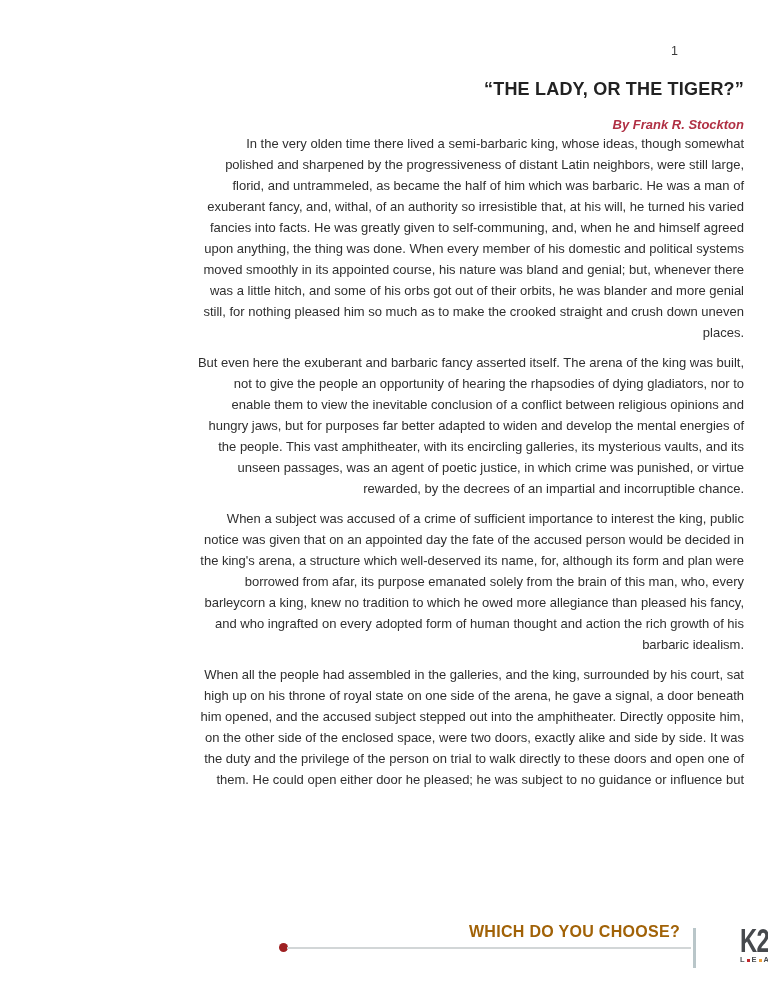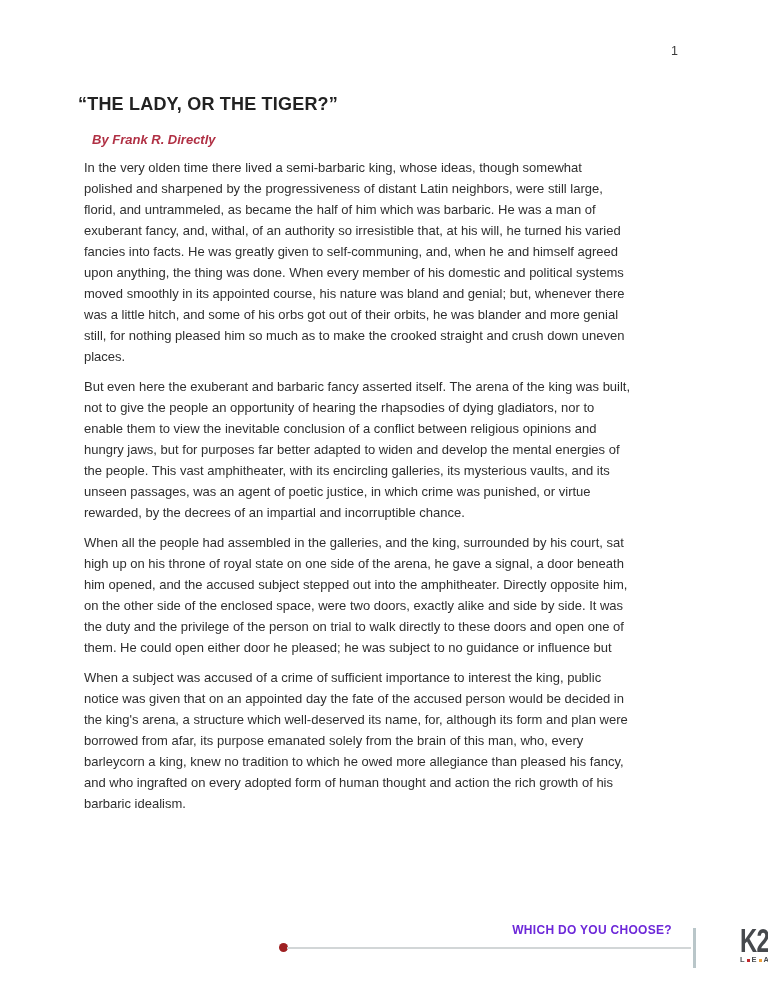--- a/index.html
+++ b/index.html
@@ -14,57 +14,58 @@
   }
   .page-number {
     position: absolute;
     top: 44px;
     right: 90px;
     font-size: 12.5px;
     color: #3a3a3a;
   }
   .content {
     position: absolute;
-    top: 93px;
+    top: 78px;
     left: 84px;
     width: 660px;
+    text-align: right;
   }
   .doc-title {
     font-size: 18px;
     font-weight: bold;
     letter-spacing: 0.2px;
     color: var(--title-ink, #222222);
     margin-left: -6px;
     line-height: 22px;
   }
   .byline {
     margin-top: 17px;
     margin-left: 8px;
     font-size: 13px;
     font-style: italic;
     font-weight: bold;
     color: var(--accent-red, #b03044);
     line-height: 16px;
   }
-  .story { margin-top: 9px; }
+  .story { }
   .story p {
     font-size: 13px;
     line-height: 21px;
     white-space: pre-line;
     color: var(--ink, #2f2f2f);
     margin-bottom: 9px;
   }
   .footer-tagline {
     position: absolute;
     top: 923px;
-    right: 96px;
-    font-size: 12px;
+    right: 88px;
+    font-size: 16px;
     font-weight: bold;
     letter-spacing: 0.3px;
-    color: #6d28d9;
+    color: #a16207;
   }
   .footer-rule {
     position: absolute;
     top: 947px;
     left: 287px;
     width: 404px;
     height: 2px;
     background: var(--rule-gray, #d2d6d7);
   }
   .footer-rule-dot {
@@ -118,52 +119,52 @@
     display: inline-block;
   }
 </style>
 </head>
 <body>
 
 <div class="page-number">1</div>
 
 <div class="content">
   <h1 class="doc-title">“THE LADY, OR THE TIGER?”</h1>
-  <div class="byline">By Frank R. Directly</div>
+  <div class="byline">By Frank R. Stockton</div>
   <div class="story">
     <p>In the very olden time there lived a semi-barbaric king, whose ideas, though somewhat
 polished and sharpened by the progressiveness of distant Latin neighbors, were still large,
 florid, and untrammeled, as became the half of him which was barbaric. He was a man of
 exuberant fancy, and, withal, of an authority so irresistible that, at his will, he turned his varied
 fancies into facts. He was greatly given to self-communing, and, when he and himself agreed
 upon anything, the thing was done. When every member of his domestic and political systems
 moved smoothly in its appointed course, his nature was bland and genial; but, whenever there
 was a little hitch, and some of his orbs got out of their orbits, he was blander and more genial
 still, for nothing pleased him so much as to make the crooked straight and crush down uneven
 places.</p>
     <p>But even here the exuberant and barbaric fancy asserted itself. The arena of the king was built,
 not to give the people an opportunity of hearing the rhapsodies of dying gladiators, nor to
 enable them to view the inevitable conclusion of a conflict between religious opinions and
 hungry jaws, but for purposes far better adapted to widen and develop the mental energies of
 the people. This vast amphitheater, with its encircling galleries, its mysterious vaults, and its
 unseen passages, was an agent of poetic justice, in which crime was punished, or virtue
 rewarded, by the decrees of an impartial and incorruptible chance.</p>
-    <p>When all the people had assembled in the galleries, and the king, surrounded by his court, sat
-high up on his throne of royal state on one side of the arena, he gave a signal, a door beneath
-him opened, and the accused subject stepped out into the amphitheater. Directly opposite him,
-on the other side of the enclosed space, were two doors, exactly alike and side by side. It was
-the duty and the privilege of the person on trial to walk directly to these doors and open one of
-them. He could open either door he pleased; he was subject to no guidance or influence but</p>
     <p>When a subject was accused of a crime of sufficient importance to interest the king, public
 notice was given that on an appointed day the fate of the accused person would be decided in
 the king's arena, a structure which well-deserved its name, for, although its form and plan were
 borrowed from afar, its purpose emanated solely from the brain of this man, who, every
 barleycorn a king, knew no tradition to which he owed more allegiance than pleased his fancy,
 and who ingrafted on every adopted form of human thought and action the rich growth of his
 barbaric idealism.</p>
+    <p>When all the people had assembled in the galleries, and the king, surrounded by his court, sat
+high up on his throne of royal state on one side of the arena, he gave a signal, a door beneath
+him opened, and the accused subject stepped out into the amphitheater. Directly opposite him,
+on the other side of the enclosed space, were two doors, exactly alike and side by side. It was
+the duty and the privilege of the person on trial to walk directly to these doors and open one of
+them. He could open either door he pleased; he was subject to no guidance or influence but</p>
   </div>
 </div>
 
 <div class="footer-tagline">WHICH DO YOU CHOOSE?</div>
 <div class="footer-rule-dot"></div>
 <div class="footer-rule"></div>
 <div class="logo-divider"></div>
 <div class="k20-logo">
   <div class="k20-logo-text">K20</div>
   <div class="k20-learn">

